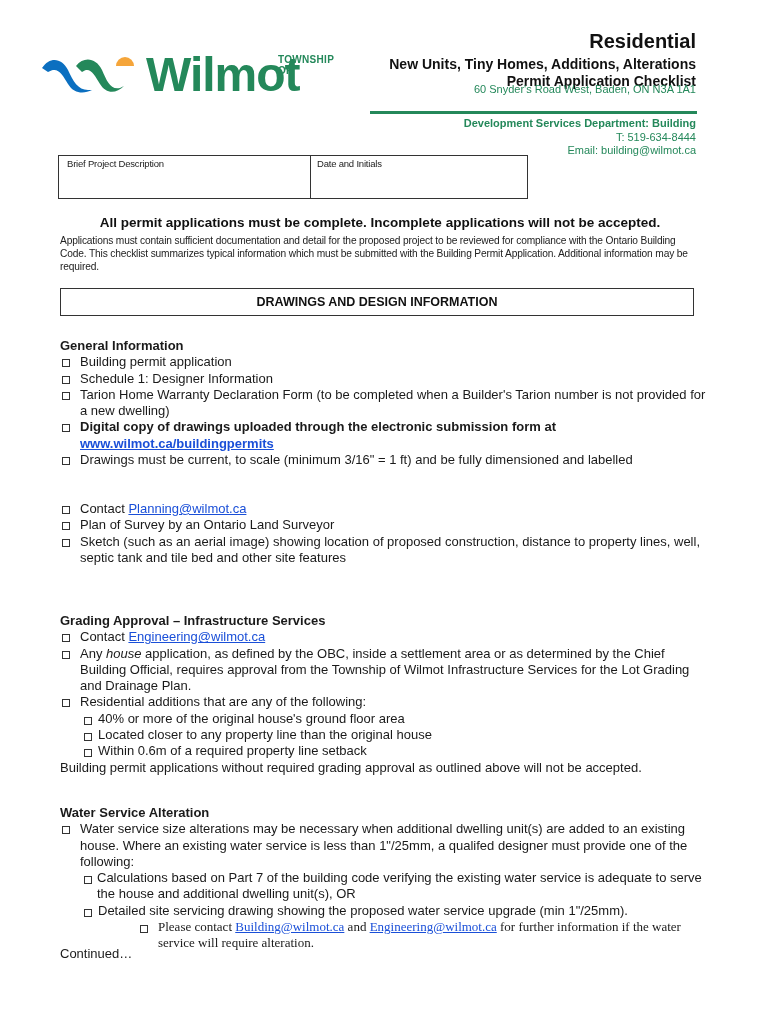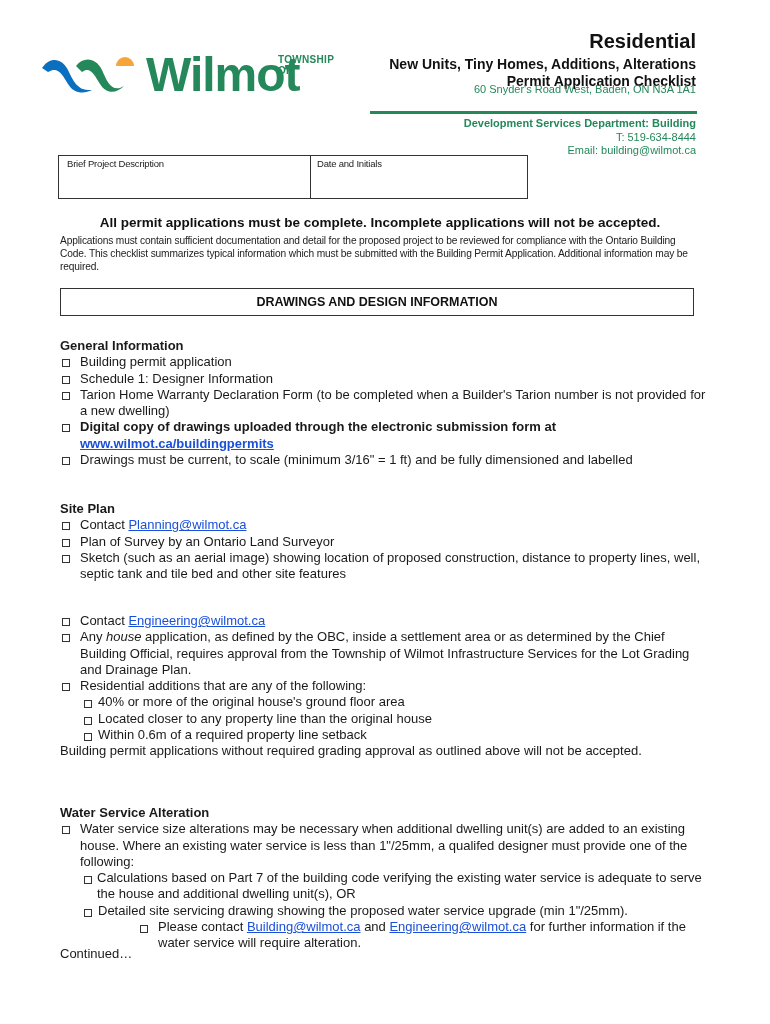--- a/index.html
+++ b/index.html
@@ -44,21 +44,21 @@
       text-align: center; line-height: 26px; font-size: 12.5px; font-weight: bold; }
 
     
     .section { left: 60px; width: 650px; font-size: 13px; line-height: 16.3px; color: #1a1a1a; }
     .sec-title { font-weight: bold; }
     .item { position: relative; padding-left: 20px; }
     .item .box { position: absolute; left: 2px; top: 5px; width: 6px; height: 6px;
       border: 1px solid #333; }
     .sub { position: relative; padding-left: 38px; }
     .sub .box { position: absolute; left: 24px; top: 6px; width: 6px; height: 6px; border: 1px solid #333; }
-    .sub2 { position: relative; padding-left: 98px; }
+    .sub2 { position: relative; padding-left: 98px; font-family: Liberation Serif, serif; }
     .sub2 .box { position: absolute; left: 80px; top: 6px; width: 6px; height: 6px; border: 1px solid #333; }
     .b { font-weight: bold; }
     a.lnk { color: #1a4fd8; text-decoration: underline; }
     .i { font-style: italic; text-align: center; }
   </style>
 </head>
 <body>
 
 <div id="logo" class="abs">
   <svg width="100" height="50" viewBox="0 0 100 50" style="position:absolute;left:0;top:0;">
@@ -96,27 +96,27 @@
 <div class="abs section" style="top:338px;">
   <div class="sec-title">General Information</div>
   <div class="item"><span class="box"></span><span>Building permit application</span></div>
   <div class="item"><span class="box"></span><span>Schedule 1: Designer Information</span></div>
   <div class="item"><span class="box"></span><span>Tarion Home Warranty Declaration Form (to be completed when a Builder's Tarion number is not provided for a new dwelling)</span></div>
   <div class="item b"><span class="box"></span><span>Digital copy of drawings uploaded through the electronic submission form at</span><br><a class="lnk" href="#">www.wilmot.ca/buildingpermits</a></div>
   <div class="item"><span class="box"></span><span>Drawings must be current, to scale (minimum 3/16" = 1 ft) and be fully dimensioned and labelled</span></div>
 </div>
 
 <div class="abs section" style="top:501px;">
-  <div class="sec-title">Site Plan</div>
   <div class="item"><span class="box"></span><span>Contact </span><a class="lnk" href="#">Planning@wilmot.ca</a></div>
   <div class="item"><span class="box"></span><span>Plan of Survey by an Ontario Land Surveyor</span></div>
   <div class="item"><span class="box"></span><span>Sketch (such as an aerial image) showing location of proposed construction, distance to property lines, well, septic tank and tile bed and other site features</span></div>
 </div>
 
 <div class="abs section" style="top:613px;">
+  <div class="sec-title">Grading Approval – Infrastructure Services</div>
   <div class="item"><span class="box"></span><span>Contact </span><a class="lnk" href="#">Engineering@wilmot.ca</a></div>
   <div class="item"><span class="box"></span><span>Any </span><span class="i">house</span><span> application, as defined by the OBC, inside a settlement area or as determined by the Chief Building Official, requires approval from the Township of Wilmot Infrastructure Services for the Lot Grading and Drainage Plan.</span></div>
   <div class="item"><span class="box"></span><span>Residential additions that are any of the following:</span></div>
   <div class="sub"><span class="box"></span><span>40% or more of the original house's ground floor area</span></div>
   <div class="sub"><span class="box"></span><span>Located closer to any property line than the original house</span></div>
   <div class="sub"><span class="box"></span><span>Within 0.6m of a required property line setback</span></div>
   <div>Building permit applications without required grading approval as outlined above will not be accepted.</div>
 </div>
 
 <div class="abs section" style="top:791px;margin-top:14px;">

